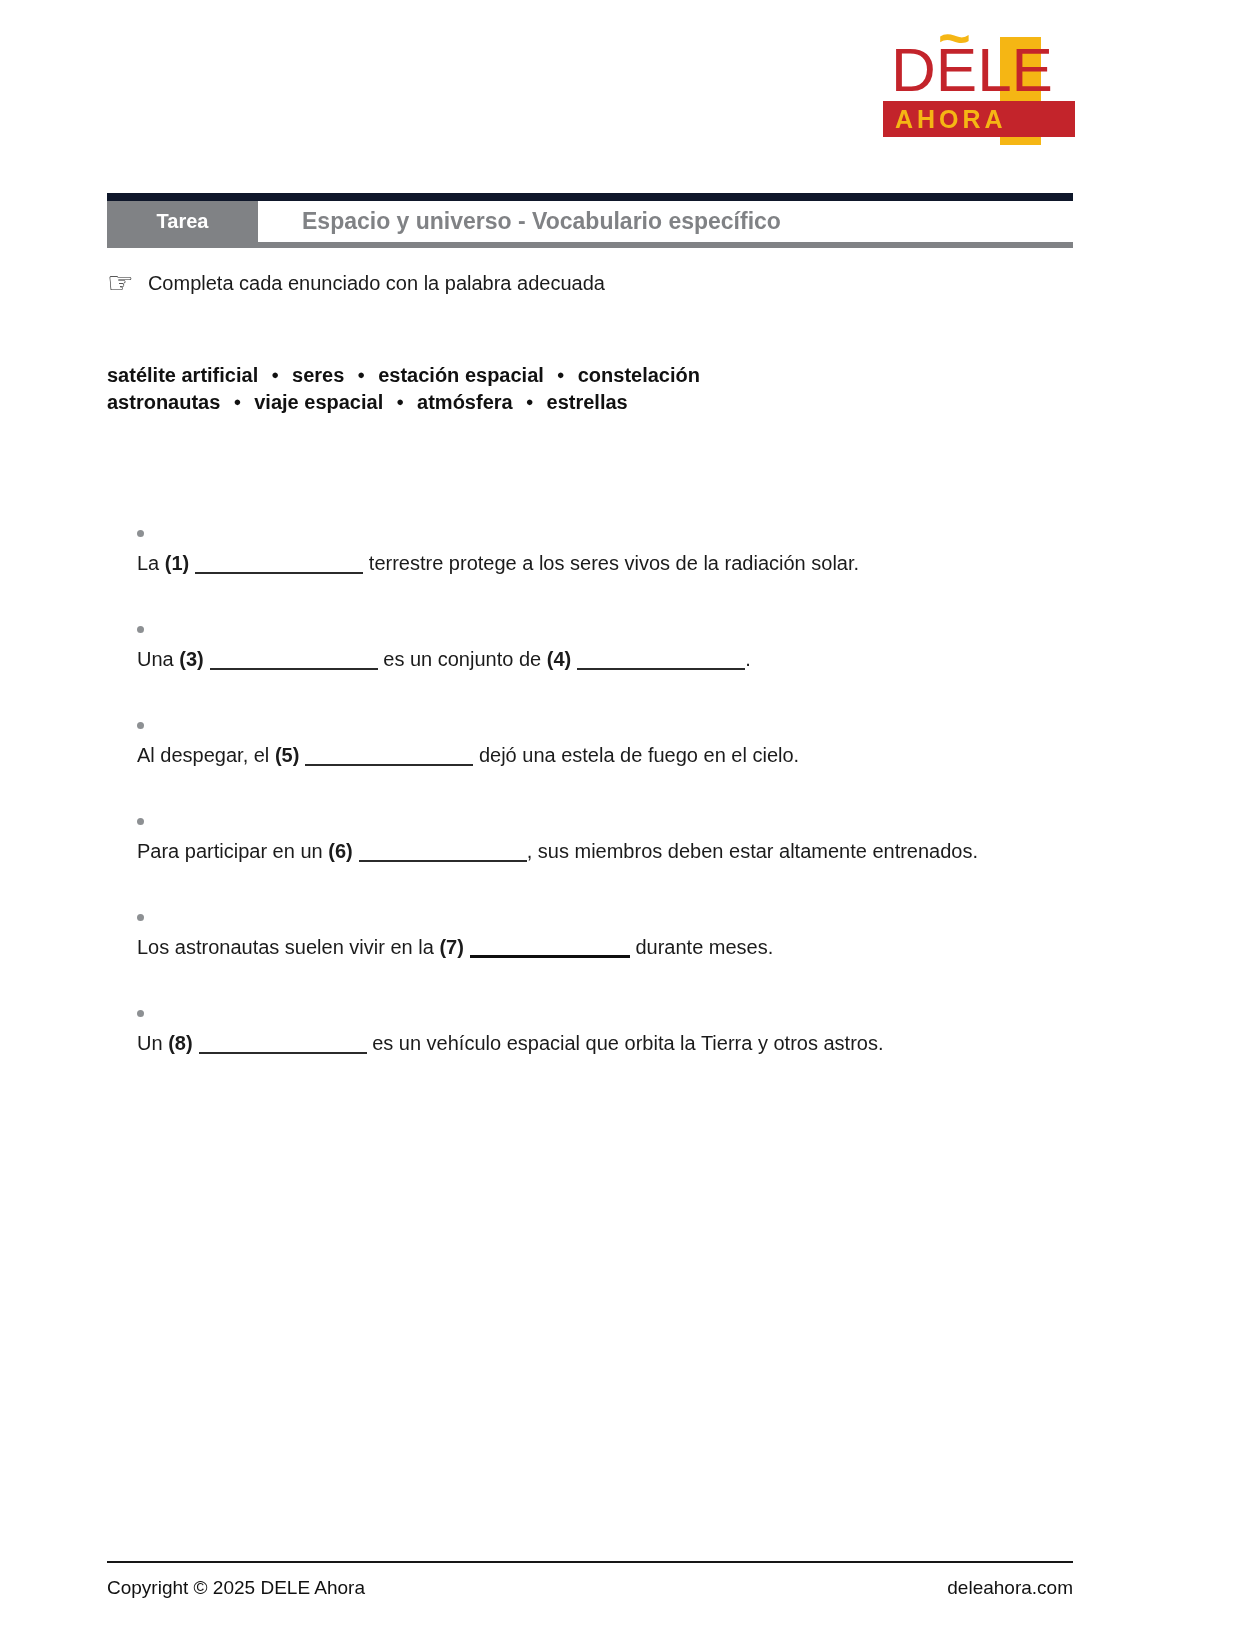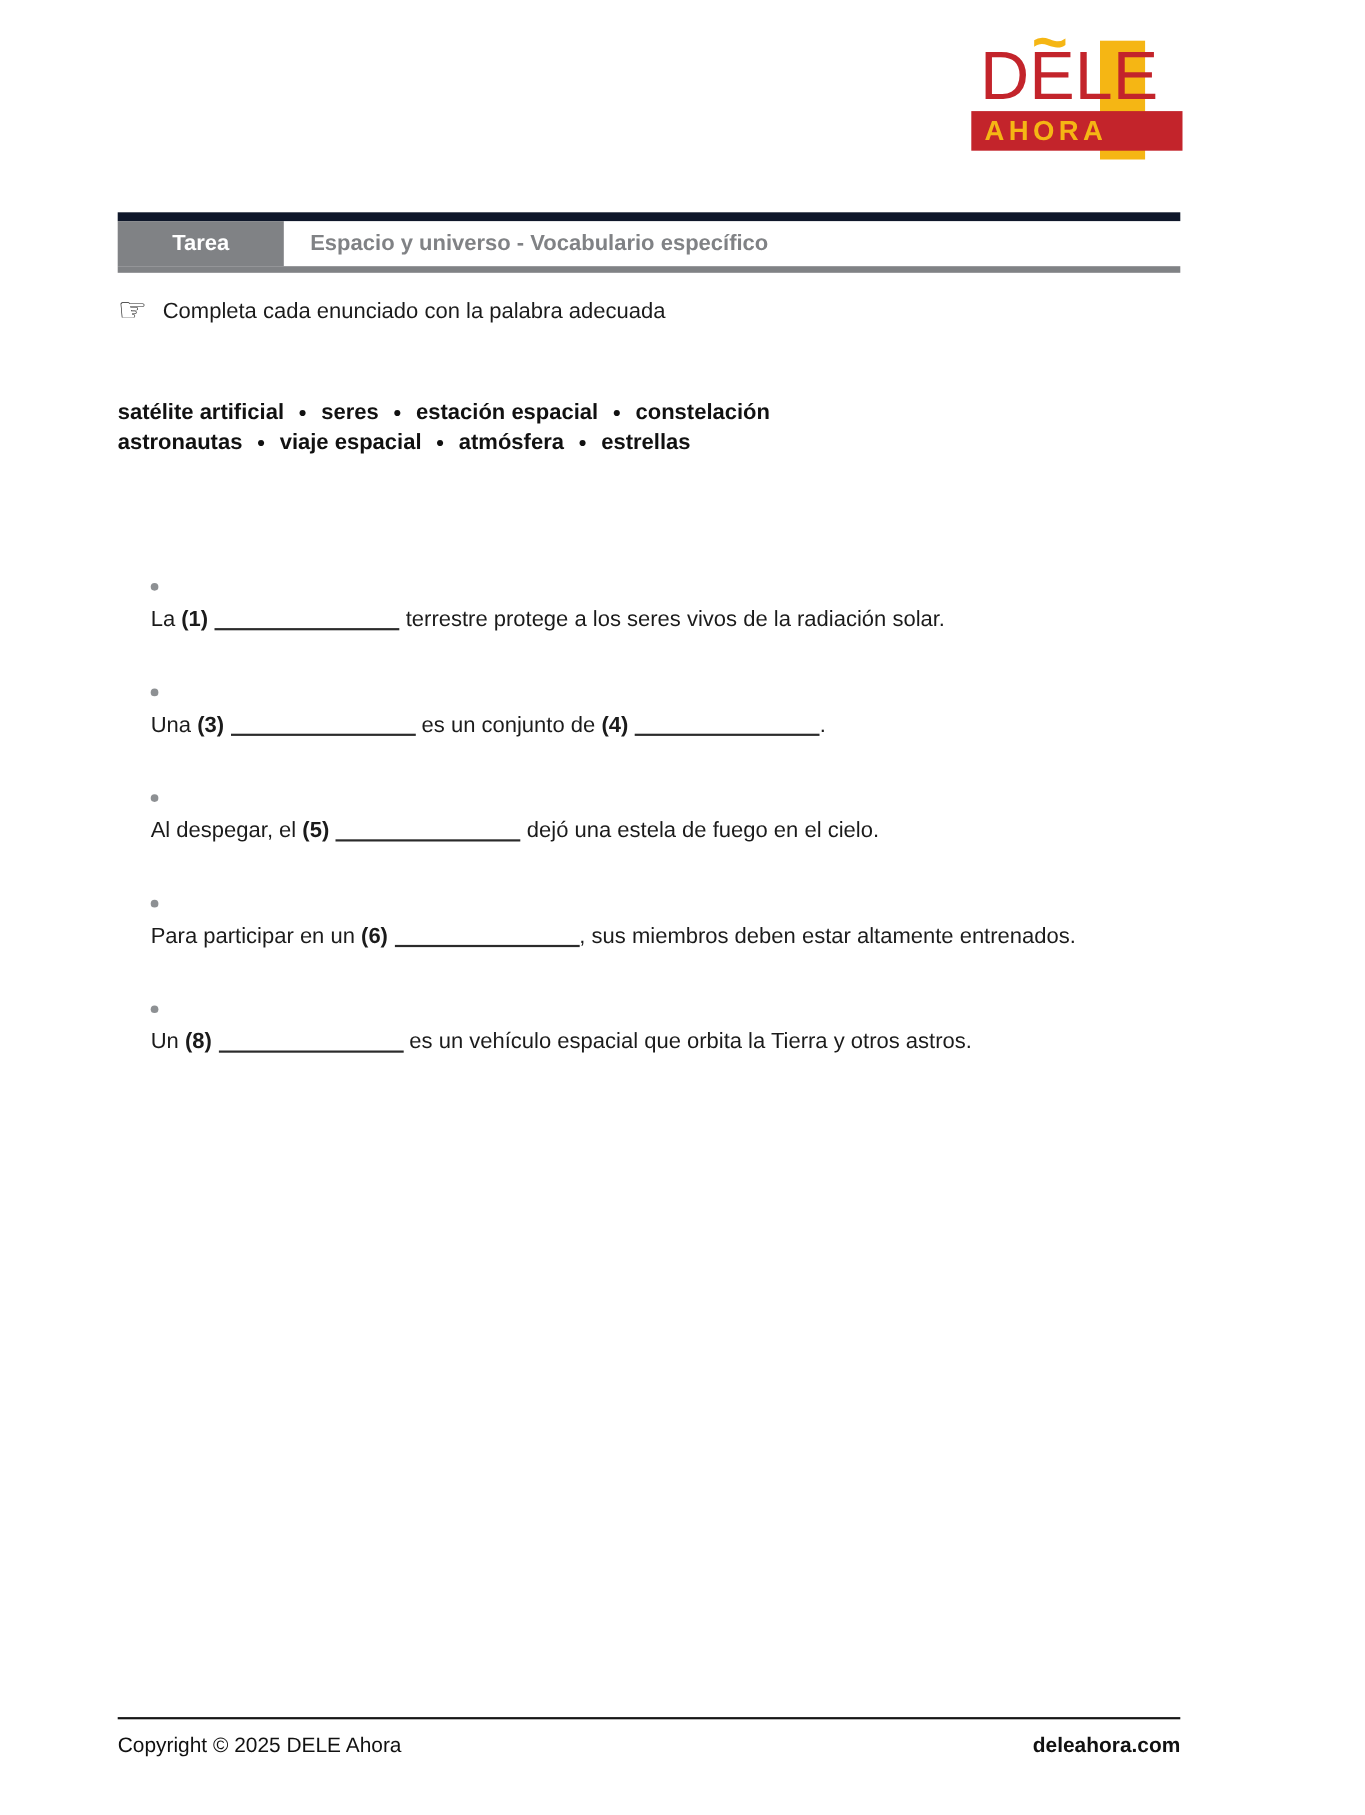--- a/index.html
+++ b/index.html
@@ -32,22 +32,22 @@
                 font-size:56px; font-weight:bold; line-height:56px;
                 color:var(--brand-yellow); }
 
   
   .header { position:absolute; left:107px; top:193px; width:966px;
             border-top:8px solid #0f172a; }
   .header-row { display:flex; height:41px; }
   .tab { width:151px; background:var(--ui-gray); color:#ffffff;
          font-weight:bold; font-size:20px;
          display:flex; align-items:center; justify-content:center; }
-  .htitle { margin-left:24px; color:var(--ui-gray); font-weight:bold;
-            font-size:20px; align-self:center; }
+  .htitle { margin-left:44px; color:var(--ui-gray); font-weight:bold;
+            font-size:23px; align-self:center; }
   .hbar { height:6px; background:var(--ui-gray); }
 
   
   .instruction { position:absolute; left:107px; top:268px;
                  display:flex; align-items:center; gap:14px; }
   .hand { font-size:30px; line-height:1; color:#1b1b1b; }
   .instr-text { font-size:20px; }
 
   
   .bank { position:absolute; left:107px; top:362px; width:966px; }
@@ -67,21 +67,21 @@
            border-bottom:2px solid #2b2b2b; margin-left:6px;
            vertical-align:-4px; }
   .blank.thick { border-bottom:3px solid #0e0e0e; width:160px; }
 
   
   .footer-line { position:absolute; left:107px; top:1561px; width:966px;
                  height:2px; background:#161616; }
   .footer { position:absolute; left:107px; top:1577px; width:966px;
             display:flex; justify-content:space-between; align-items:center;
             font-size:19px; color:#111; }
-  .footer .site { font-weight:bold;margin-left:36px; }
+  .footer .site { font-weight:normal;margin-left:36px; }
 </style>
 </head>
 <body>
 
 <div class="page">
 
   <div class="logo">
     <div class="logo-ybar"></div>
     <div class="logo-banner">
       <span>AHORA</span>
@@ -136,20 +136,24 @@
       <li class="sentence">
         <span class="dot"></span>
         <span class="sentence-text">Al despegar, el <span class="num">(5)</span><span class="blank"></span> dejó una estela de fuego en el cielo.</span>
       </li>
       <li class="sentence">
         <span class="dot"></span>
         <span class="sentence-text">Para participar en un <span class="num">(6)</span><span class="blank"></span>, sus miembros deben estar altamente entrenados.</span>
       </li>
       <li class="sentence">
         <span class="dot"></span>
+        <span class="sentence-text">Los astronautas suelen vivir en la <span class="num">(7)</span><span class="blank thick"></span> durante meses.</span>
+      </li>
+      <li class="sentence">
+        <span class="dot"></span>
         <span class="sentence-text">Un <span class="num">(8)</span><span class="blank"></span> es un vehículo espacial que orbita la Tierra y otros astros.</span>
       </li>
     </ul>
 
   <div class="footer-line"></div>
   <div class="footer">
     <span>Copyright © 2025 DELE Ahora</span>
     <span class="site">deleahora.com</span>
   </div>
 

